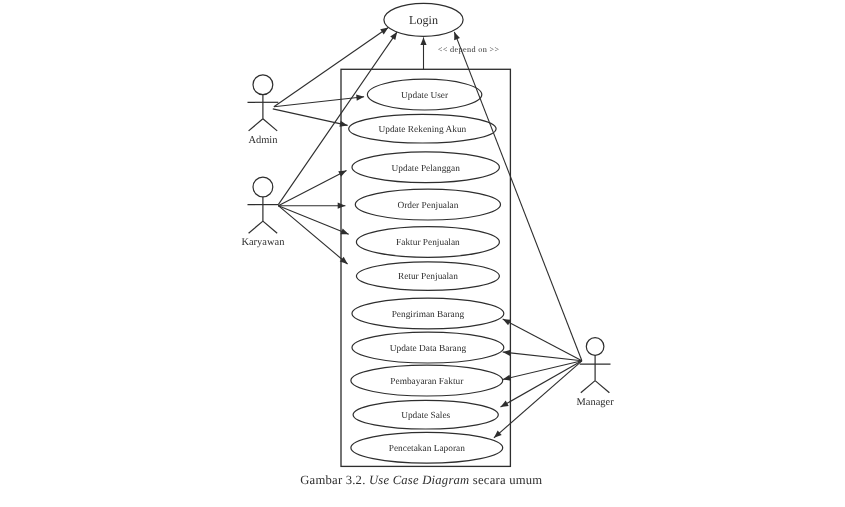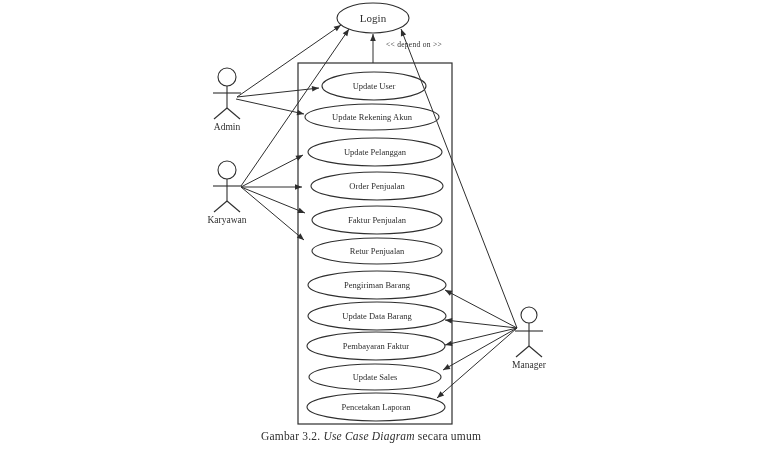--- a/index.html
+++ b/index.html
@@ -2,20 +2,21 @@
 <html><head>
 <meta charset="utf-8">
 <style>
   html,body{margin:0;padding:0;background:#ffffff;}
   .stage{
     position:relative;
     width:676px;height:461px;
     background:#ffffff;
     font-family:"Liberation Serif", serif;
     overflow:hidden;
+    margin-left:12px;
   }
   svg text{ fill:#2e2e2e; }
   .caption{ font-size:11.5px; letter-spacing:0.2px; }
   .stereotype{ font-size:7.5px; letter-spacing:0.3px; }
 </style>
 </head>
 <body>
 
 <div class="stage">
   <svg id="diagram-svg" width="768" height="461" viewBox="0 0 768 461" xmlns="http://www.w3.org/2000/svg">

